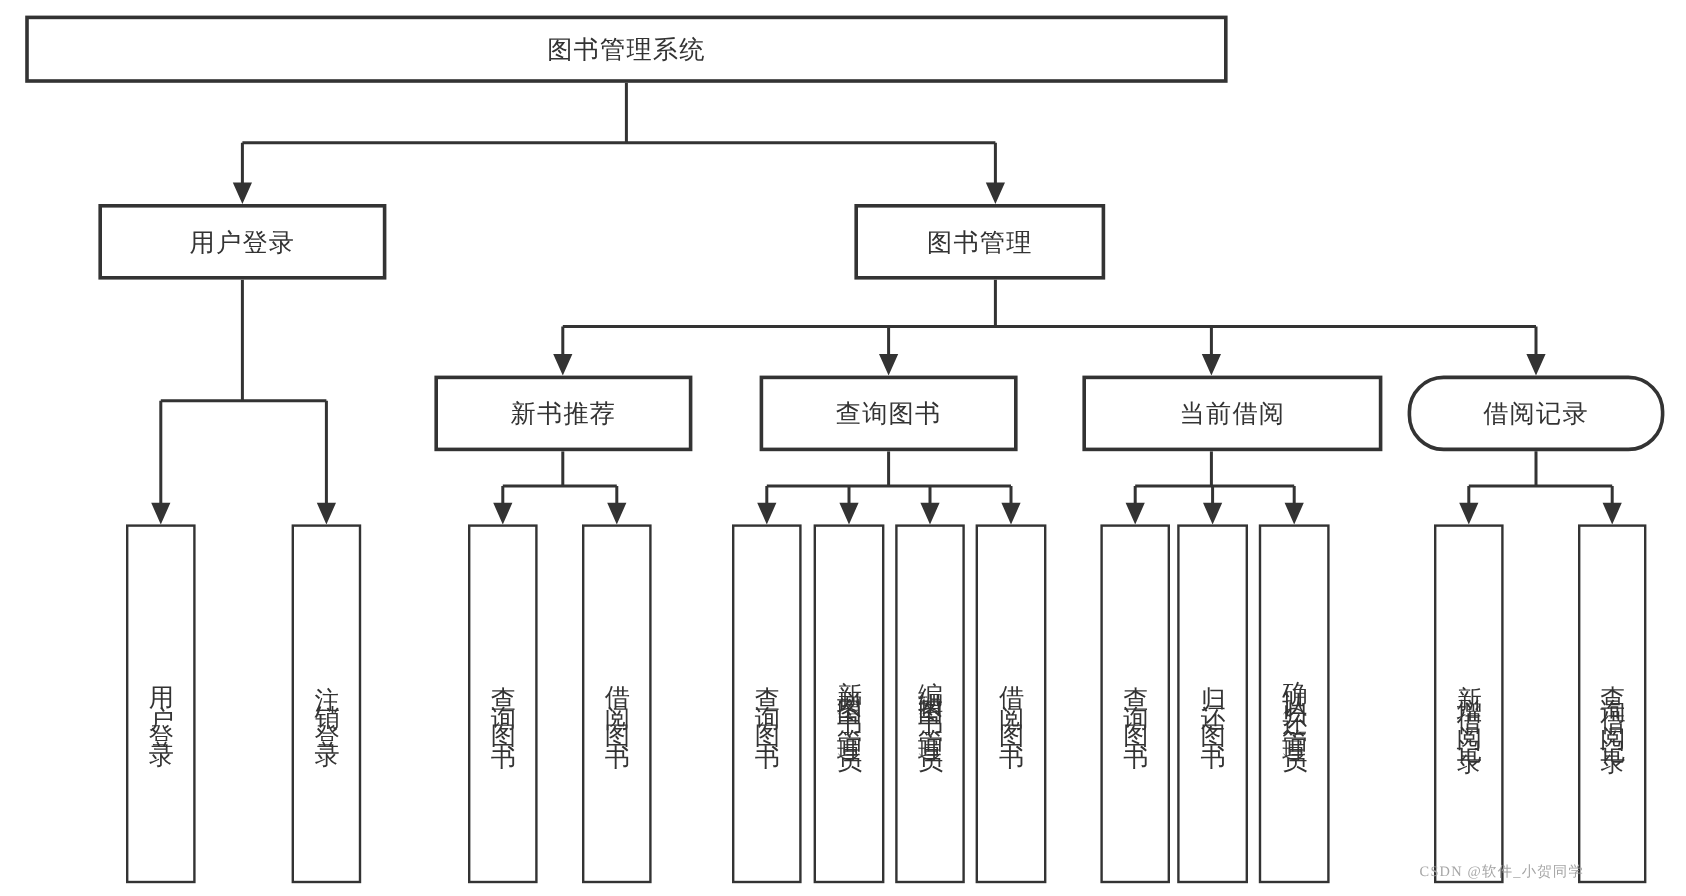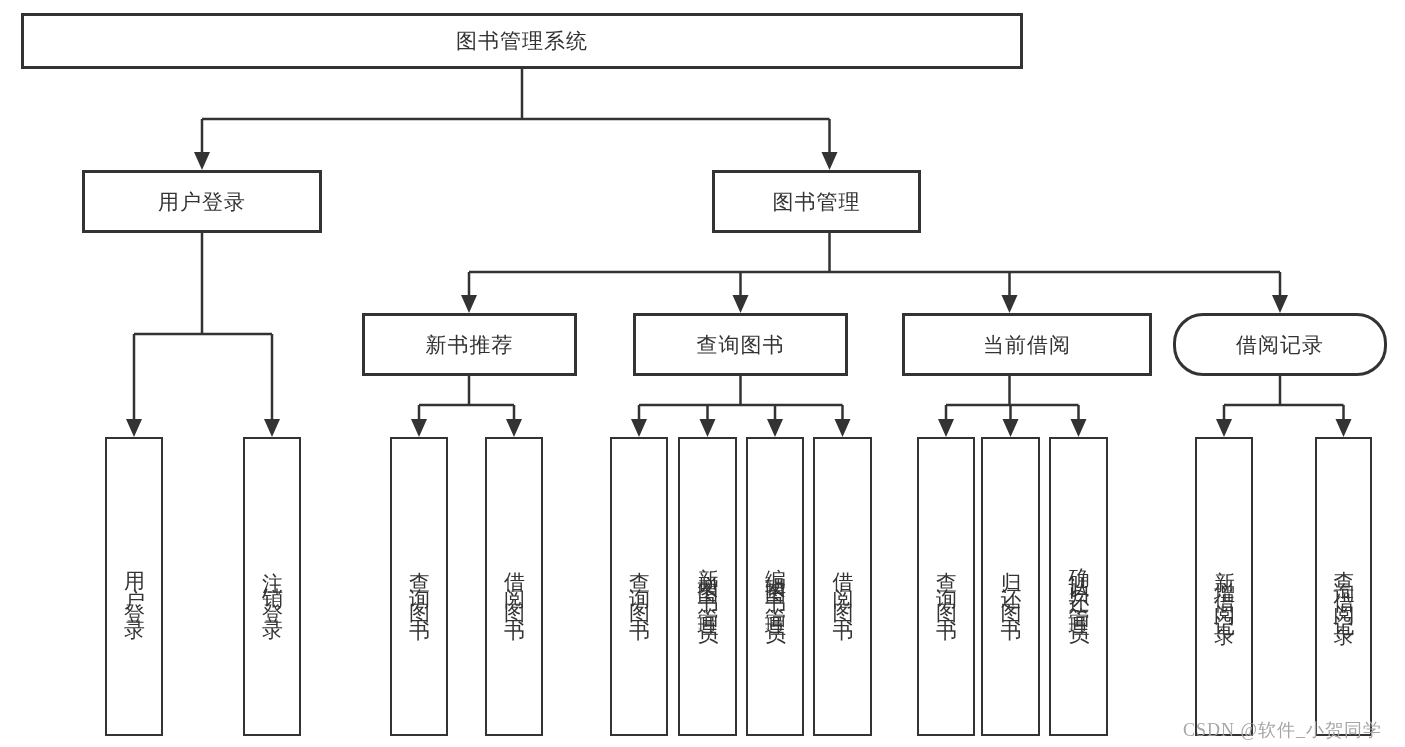--- a/index.html
+++ b/index.html
@@ -33,21 +33,21 @@
     writing-mode:vertical-rl;
     text-orientation:mixed;
     letter-spacing:16px;
     line-height:1;
     white-space:nowrap;
   }
   .vtext.mid{letter-spacing:11px;}
   .vtext.long{letter-spacing:8px;}
   #watermark{
     position:absolute;left:1183px;top:718px;
-    font-size:18px;color:#a6a6a6;letter-spacing:1px;
+    font-size:12px;color:#a6a6a6;letter-spacing:1px;
     z-index:3;white-space:nowrap;
   }
 </style>
 </head>
 <body>
 
 <div id="canvas">
 
   <svg id="wires" viewBox="0 0 1405 747" xmlns="http://www.w3.org/2000/svg">
 

